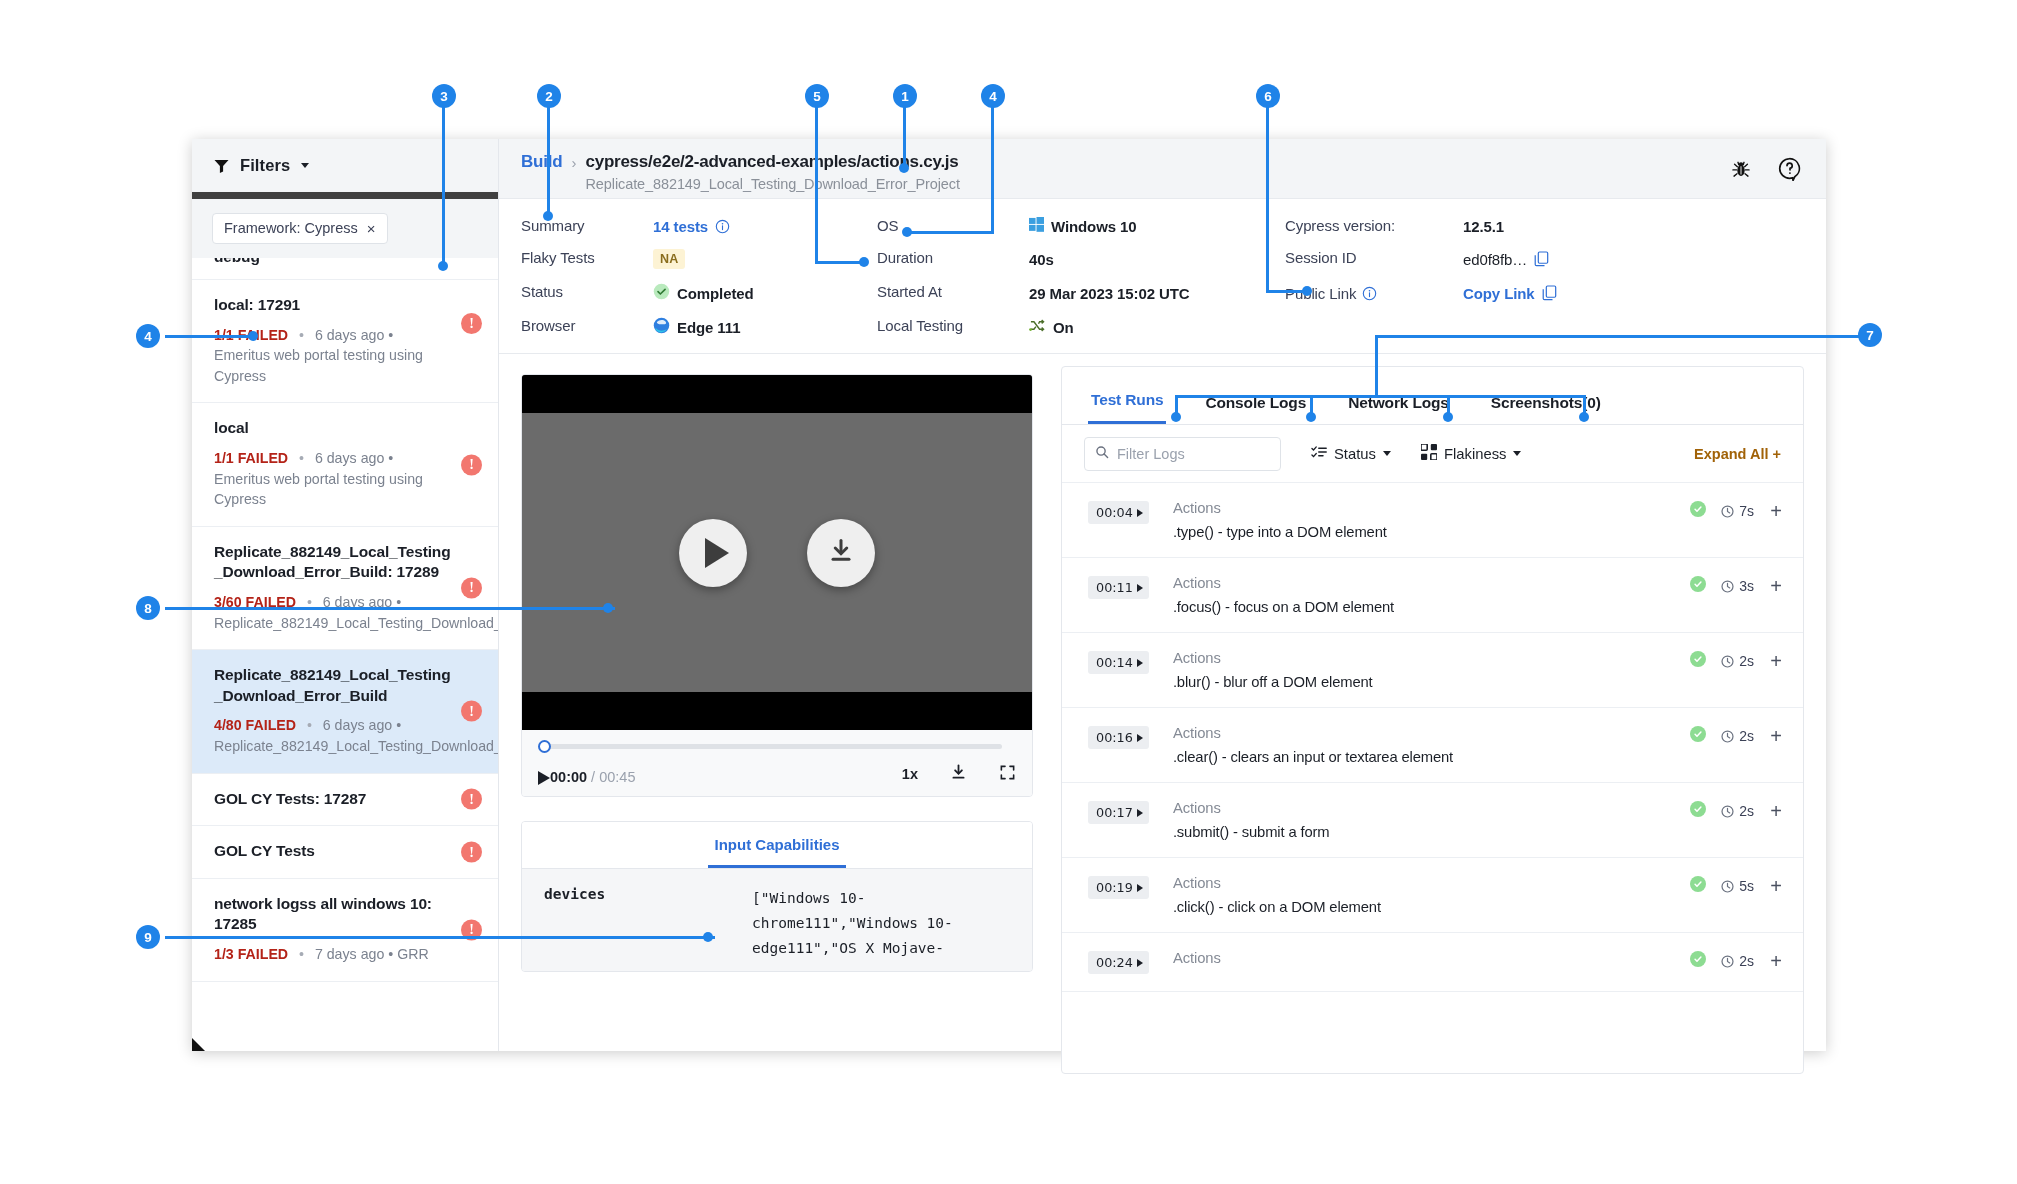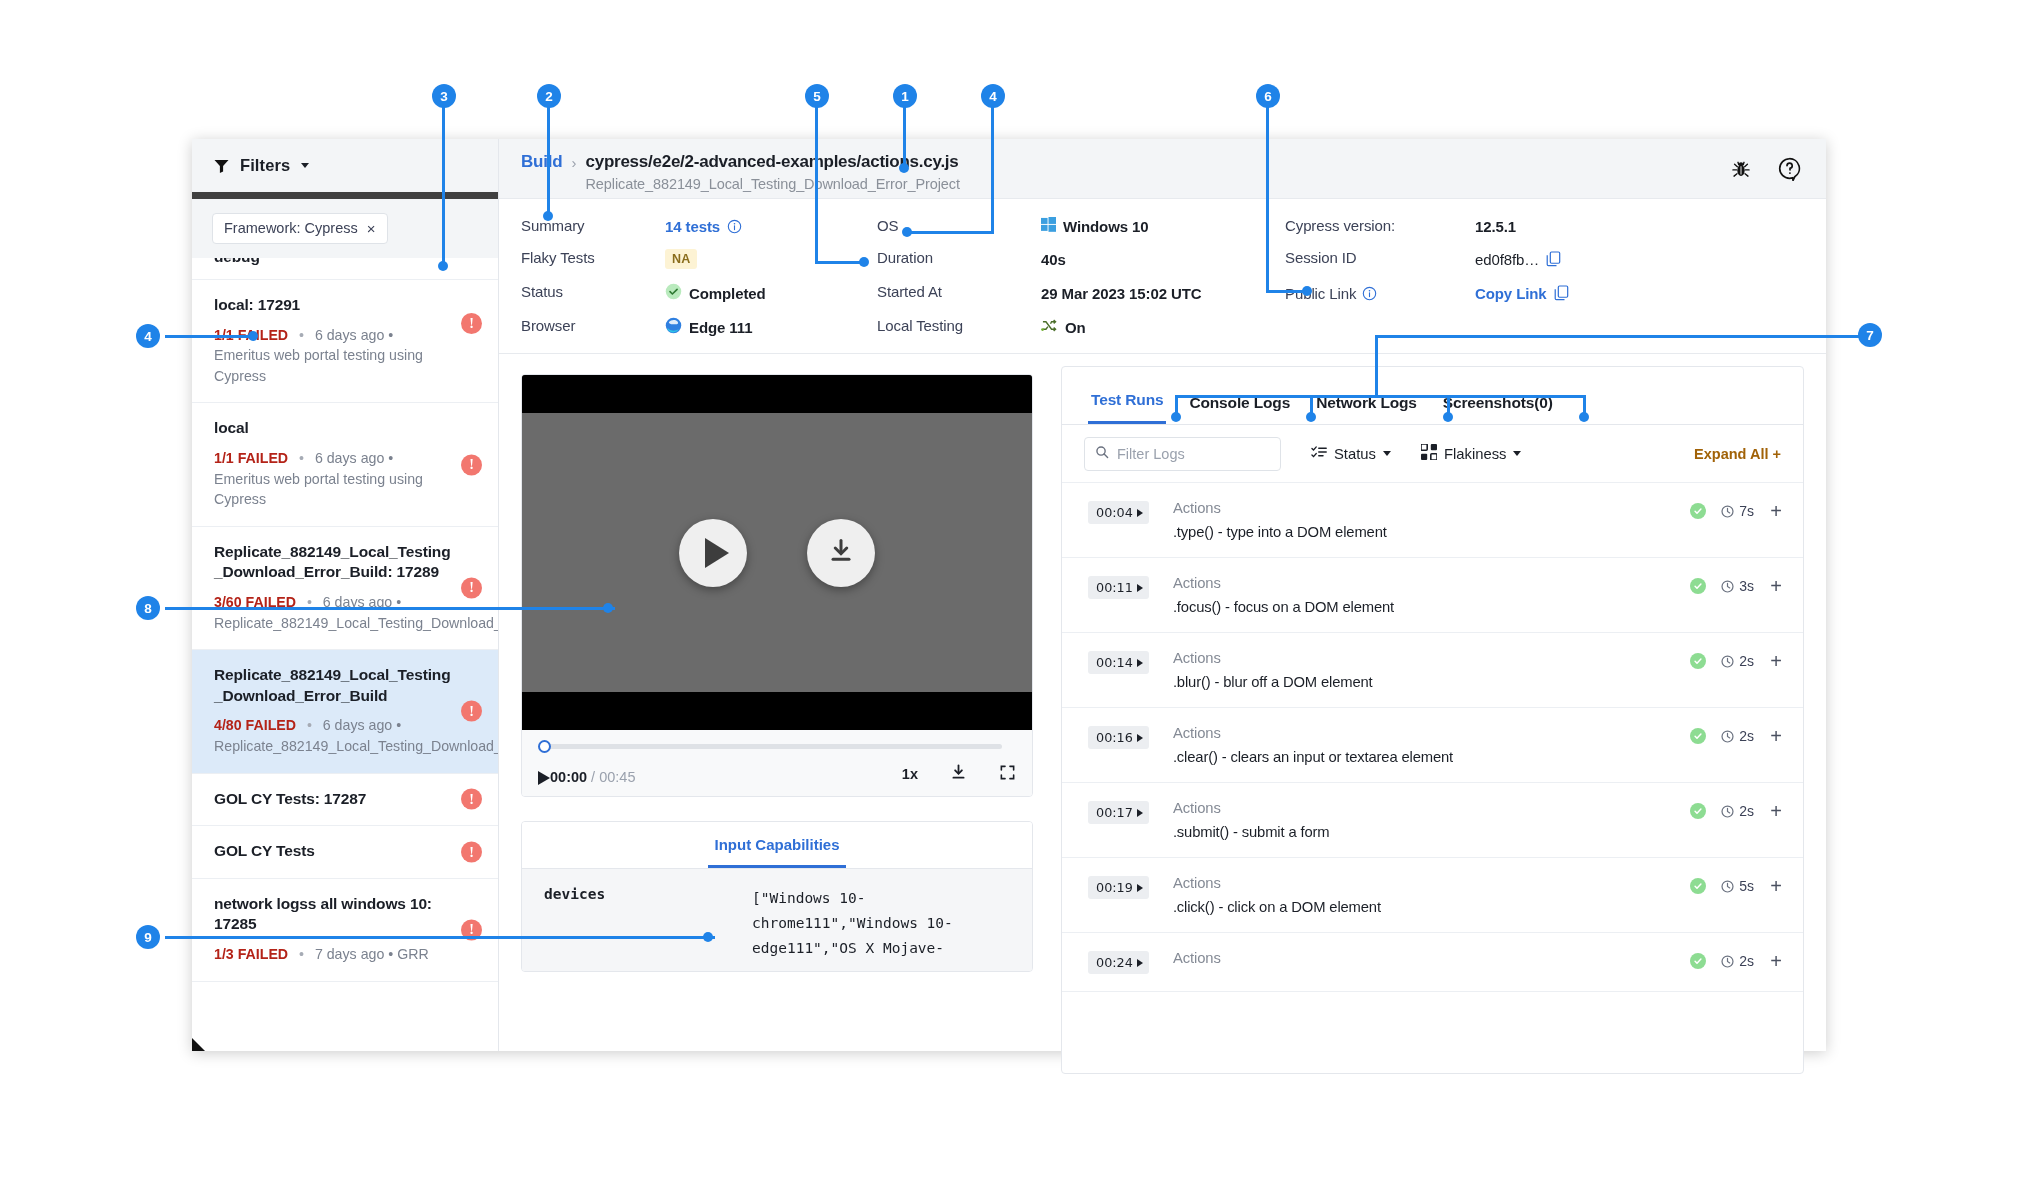--- a/index.html
+++ b/index.html
@@ -80,21 +80,21 @@
   .ic-btn { width:26px;height:26px; display:flex;align-items:center;justify-content:center; color:#1b1f27; }
 
   
   .summary {
     display:grid;
     grid-template-columns: 132px 224px 152px 256px 178px auto;
     padding:18px 24px 16px 22px; row-gap:14px;
     border-bottom:1px solid #e7eaee;
   }
   .s-label { font-size:15px; color:#3c4257; letter-spacing:-.1px; }
-  .s-val { font-size:15px; color:#1b1f27; font-weight:700; letter-spacing:-.1px; display:flex; align-items:center; gap:7px;margin-left:12px;}
+  .s-val { font-size:15px; color:#1b1f27; font-weight:700; letter-spacing:-.1px; display:flex; align-items:center; gap:7px;}
   .s-val.plain { font-weight:400; }
   .link-blue { color:#2f6fd6; font-weight:700; }
   .badge-na {
     background:#fdf3d4; color:#8a6d1d; border-radius:3px; font-size:12.5px;
     font-weight:700; padding:3px 7px 3px 7px; letter-spacing:.2px;
   }
   .info-i { width:15px;height:15px; flex:0 0 15px; }
   .copy-ic { width:15px;height:17px; flex:0 0 15px;}
 
   
@@ -124,21 +124,21 @@
   
   .cap-card { margin-top:24px; border:1px solid #e4e7ec; border-radius:4px; overflow:hidden; }
   .cap-tabs { height:47px; background:#fff; border-bottom:1px solid #e4e7ec; display:flex; align-items:center; justify-content:center;}
   .cap-tab { font-size:15px; font-weight:700; color:#2f6fd6; padding:0 6px 12px 6px; border-bottom:3px solid #2f6fd6; margin-top:14px;}
   .cap-body { background:#f5f6f8; padding:17px 22px 10px 22px; display:flex; }
   .cap-key { font-family:"DejaVu Sans Mono", monospace; font-weight:700; font-size:14.5px; color:#1b1f27; width:208px; }
   .cap-val { font-family:"DejaVu Sans Mono", monospace; font-size:14.5px; color:#1b1f27; line-height:1.72; flex:1;}
 
   
   .rpanel { border:1px solid #e4e7ec; border-radius:4px; background:#fff; height:100%; overflow:hidden;}
-  .tabs { height:58px; display:flex; align-items:flex-end; border-bottom:1px solid #e4e7ec; padding-left:26px; gap:20px;}
+  .tabs { height:58px; display:flex; align-items:flex-end; border-bottom:1px solid #e4e7ec; padding-left:26px; gap:36px;}
   .tab { font-size:15.5px; font-weight:700; color:#1b1f27; padding:0 3px 12px 3px; letter-spacing:-.15px;}
   .tab.active { color:#2f6fd6; border-bottom:3px solid #2f6fd6; }
   .logbar { height:58px; display:flex; align-items:center; padding:0 22px 0 22px; gap:30px; border-bottom:1px solid #eceff3;}
   .search-box {
     width:197px; height:34px; border:1px solid #dfe3e8; border-radius:4px;
     display:flex; align-items:center; gap:8px; padding:0 10px; background:#fff;
   }
   .search-box input { border:0; outline:0; font-size:14.5px; color:#5b6170; width:100%; font-family:"Liberation Sans", sans-serif; background:transparent;}
   .search-box input::placeholder{ color:#9aa1ad; }
   .fbtn { display:flex; align-items:center; gap:7px; font-size:14.8px; color:#1b1f27; }
@@ -147,21 +147,21 @@
   .log-rows { overflow:hidden; }
   .log-row { display:flex; align-items:flex-start; padding:17px 20px 17px 26px; border-bottom:1px solid #eceff3; gap:24px; }
   .ts {
     background:#eceef1; border-radius:3px; padding:4px 6px 4px 8px; font-size:12.8px; color:#1b1f27;
     display:flex; align-items:center; gap:4px; font-family:"DejaVu Sans", sans-serif; margin-top:1px;
   }
   .ts .tri { width:0;height:0;border-left:6px solid #1b1f27;border-top:4px solid transparent;border-bottom:4px solid transparent;}
   .lr-mid { flex:1; }
   .lr-title { font-size:14.8px; color:#848a95; letter-spacing:-.1px;}
   .lr-desc { font-size:14.8px; color:#1b1f27; margin-top:8px; letter-spacing:-.15px;}
-  .lr-right { display:flex; align-items:center; gap:15px; margin-top:1px;}
+  .lr-right { display:flex; gap:15px; margin-top:1px;}
   .ok-dot { width:16px;height:16px;border-radius:50%; background:#8ddc92; display:flex;align-items:center;justify-content:center;}
   .dur { display:flex;align-items:center;gap:5px;font-size:14px;color:#3c4257;}
   .plus { font-size:20px; color:#4a5060; line-height:1; width:14px; text-align:center;}
 
   
   .callout-layer { position:absolute; inset:0; pointer-events:none; }
   .cbadge {
     position:absolute; width:24px;height:24px;border-radius:50%;
     background:#1f83e8; color:#fff; font-size:13.5px; font-weight:700;
     display:flex; align-items:center; justify-content:center;

